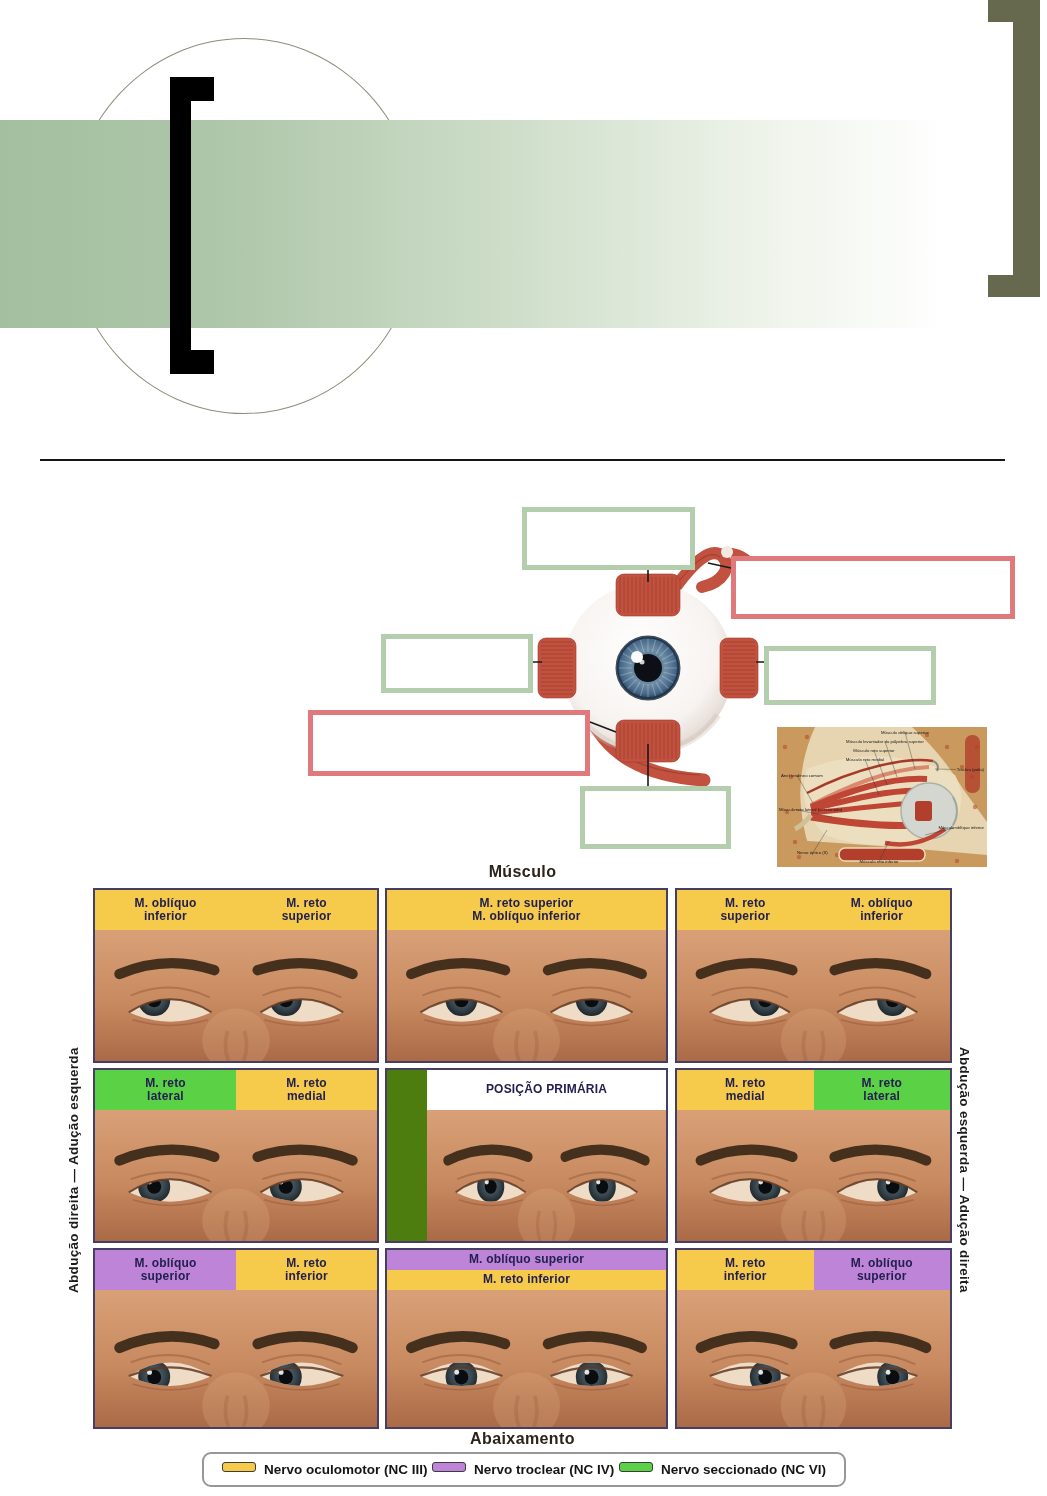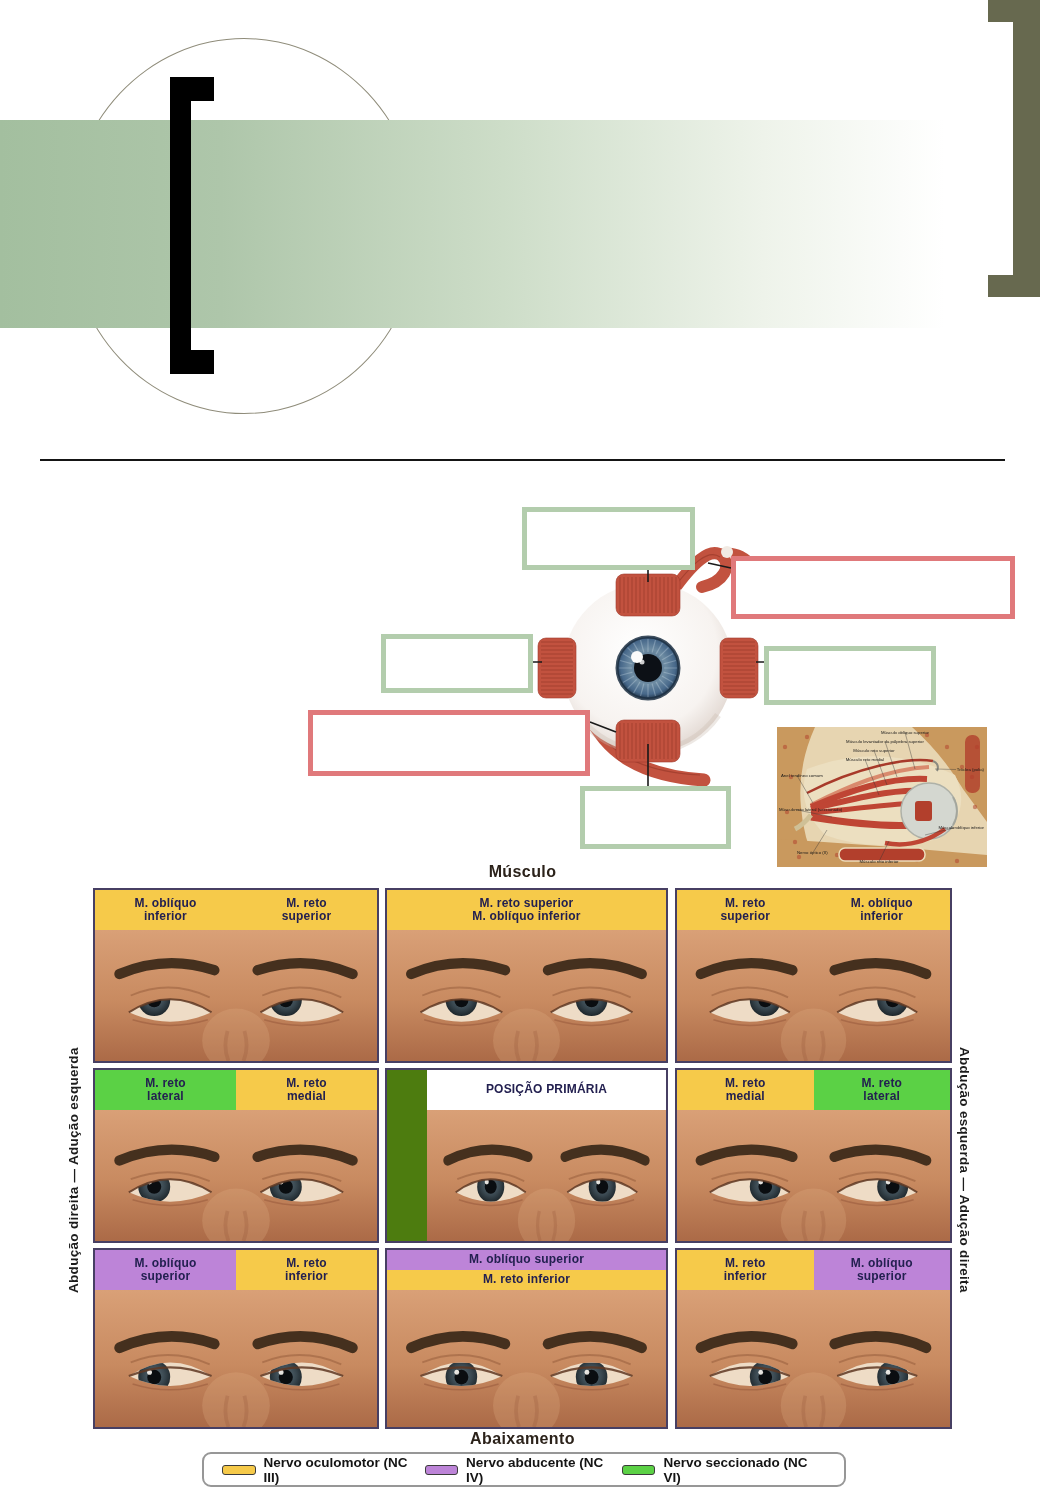--- a/index.html
+++ b/index.html
@@ -36,21 +36,21 @@
   .axis-right{left:951px;top:1000px;height:340px;width:26px;writing-mode:vertical-rl}
   .cell{position:absolute;border:2px solid #473f63;background:#4d7c0f;display:flex;flex-direction:column;overflow:hidden}
   .cell-head{flex:0 0 40px;display:flex}
   .cell-head.column{flex-direction:column}
   .cell-head .seg{flex:1;display:flex;align-items:center;justify-content:center;white-space:pre-line;text-align:center;font-weight:bold;font-size:12px;line-height:1.12;color:#232050;letter-spacing:.2px}
   .cell-photo{flex:1 1 auto;min-height:0;position:relative}
   .cell-photo svg{width:100%;height:100%;display:block}
 
   
   #legend{left:202px;top:1452px;width:644px;height:35px;border:2px solid #979797;border-radius:9px;display:flex;align-items:center;justify-content:space-between;padding:0 18px;background:#fff}
-  .leg-item{display:flex;align-items:center;gap:8px;font-weight:bold;font-size:13.5px;color:#141414}
+  .leg-item{display:flex;align-items:flex-start;gap:8px;font-weight:bold;font-size:13.5px;color:#141414}
   .swatch{width:34px;height:10px;border:1.3px solid #3c3c3c;border-radius:3px;display:inline-block}
 </style>
 </head>
 <body>
 
 <div class="abs ellipse"></div>
 <div class="abs band"></div>
 <div class="abs bl bl-stem"></div>
 <div class="abs bl bl-top"></div>
 <div class="abs bl bl-bot"></div>
@@ -687,19 +687,19 @@
 <div class="abs grid-title" id="t-abaix">Abaixamento</div>
 <div class="abs axis axis-left">Abdução direita — Adução esquerda</div>
 <div class="abs axis axis-right">Abdução esquerda — Adução direita</div>
 <div class="abs" id="legend">
     <div class="leg-item">
       <span class="swatch" style="background: rgb(246, 202, 74);"></span>
       <span>Nervo oculomotor (NC III)</span>
     </div>
     <div class="leg-item">
       <span class="swatch" style="background: rgb(189, 132, 216);"></span>
-      <span>Nervo abducente (NC IV)</span>
+      <span>Nervo troclear (NC IV)</span>
     </div>
     <div class="leg-item">
       <span class="swatch" style="background: rgb(91, 209, 69);"></span>
       <span>Nervo seccionado (NC VI)</span>
     </div>
   </div>
 
 </body></html>

